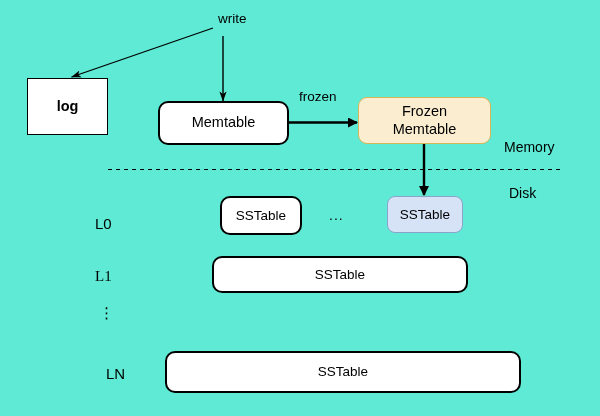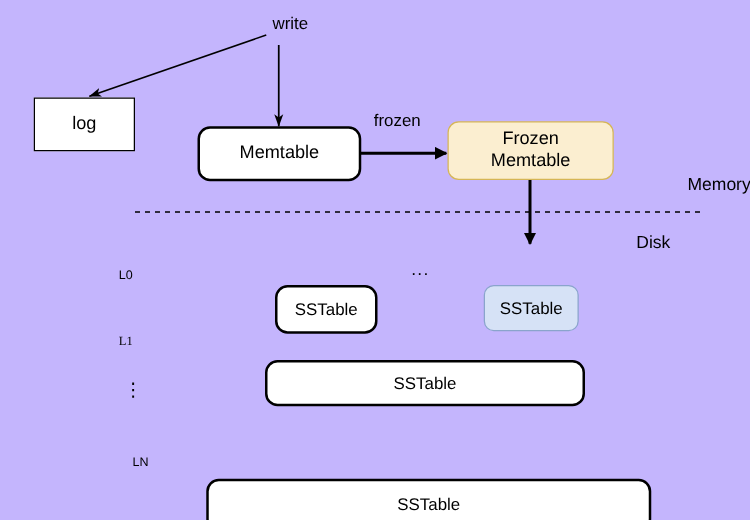--- a/index.html
+++ b/index.html
@@ -8,21 +8,21 @@
     background: #ffffff;
   }
   body {
     font-family: "Liberation Sans", sans-serif;
     color: #000000;
   }
   #canvas {
     position: relative;
     width: 600px;
     height: 416px;
-    background: #c4b5fd;
+    background: #5eead4;
     overflow: hidden;
   }
   .svg-layer {
     position: absolute;
     left: 0;
     top: 0;
     width: 600px;
     height: 416px;
   }
   .node {
@@ -59,38 +59,37 @@
     white-space: pre;
     z-index: 3;
   }
   .lbl-caption {
     font-size: 13.5px;
   }
   .lbl-side {
     font-size: 14px;
   }
   .lbl-level {
-    font-size: 10px;
+    font-size: 15px;
   }
   .lbl-ellipsis-h {
     font-size: 14px;
     letter-spacing: 1px;
     color: #000000;
   }
   .lbl-ellipsis-v {
     font-size: 15px;
     line-height: 3px;
     color: #000000;
   }
   .node-text {
     font-size: 14.5px;
   }
   .node-text-sm {
     font-size: 13.5px;
-    margin-top: 32px;
   }
 </style>
 </head>
 <body>
 
 <div id="canvas">
 
   <svg class="svg-layer" viewBox="0 0 600 416" xmlns="http://www.w3.org/2000/svg">
     <defs>
       <marker id="arrowThin" markerWidth="12" markerHeight="12" refX="9.6" refY="4" orient="auto" markerUnits="userSpaceOnUse">
@@ -108,31 +107,31 @@
     <line x1="288" y1="122.5" x2="357" y2="122.5" stroke="#000000" stroke-width="2.4" marker-end="url(#arrowFat)"></line>
 
     <line x1="424" y1="143" x2="424" y2="195" stroke="#000000" stroke-width="2.4" marker-end="url(#arrowFat)"></line>
 
     <line x1="108" y1="169.5" x2="562" y2="169.5" stroke="#000000" stroke-width="1.2" stroke-dasharray="4 4"></line>
   </svg>
 
   <div class="lbl lbl-caption" style="left:218px; top:11px;">write</div>
   <div class="lbl lbl-caption" style="left:299px; top:89px;">frozen</div>
 
-  <div class="lbl lbl-side" style="left:504px; top:139px;margin-left:46px;">Memory</div>
+  <div class="lbl lbl-side" style="left:504px; top:139px;">Memory</div>
   <div class="lbl lbl-side" style="left:509px; top:185px;">Disk</div>
 
   <div class="lbl lbl-level" style="left:95px; top:215px;">L0</div>
   <div class="lbl lbl-level" style="left:95px; top:268px;font-family:Liberation Serif, serif;">L1</div>
   <div class="lbl lbl-ellipsis-v" style="left:99px; top:311px;">⋮</div>
   <div class="lbl lbl-level" style="left:106px; top:365px;">LN</div>
 
   <div class="lbl lbl-ellipsis-h" style="left:329px; top:207px;">...</div>
 
-  <div class="node node-sharp node-text" style="left:27px; top:78px; width:81px; height:43px;">
+  <div class="node node-sharp node-text" style="left:27px; top:78px; width:81px; height:57px;font-weight:bold;">
     <span>log</span>
   </div>
 
   <div class="node node-round node-text" style="left:158px; top:101px; width:131px; height:44px;">
     <span>Memtable</span>
   </div>
 
   <div class="node node-frozen node-text" style="left:358px; top:97px; width:133px; height:47px; flex-direction:column;">
     <span>Frozen</span>
     <span>Memtable</span>

